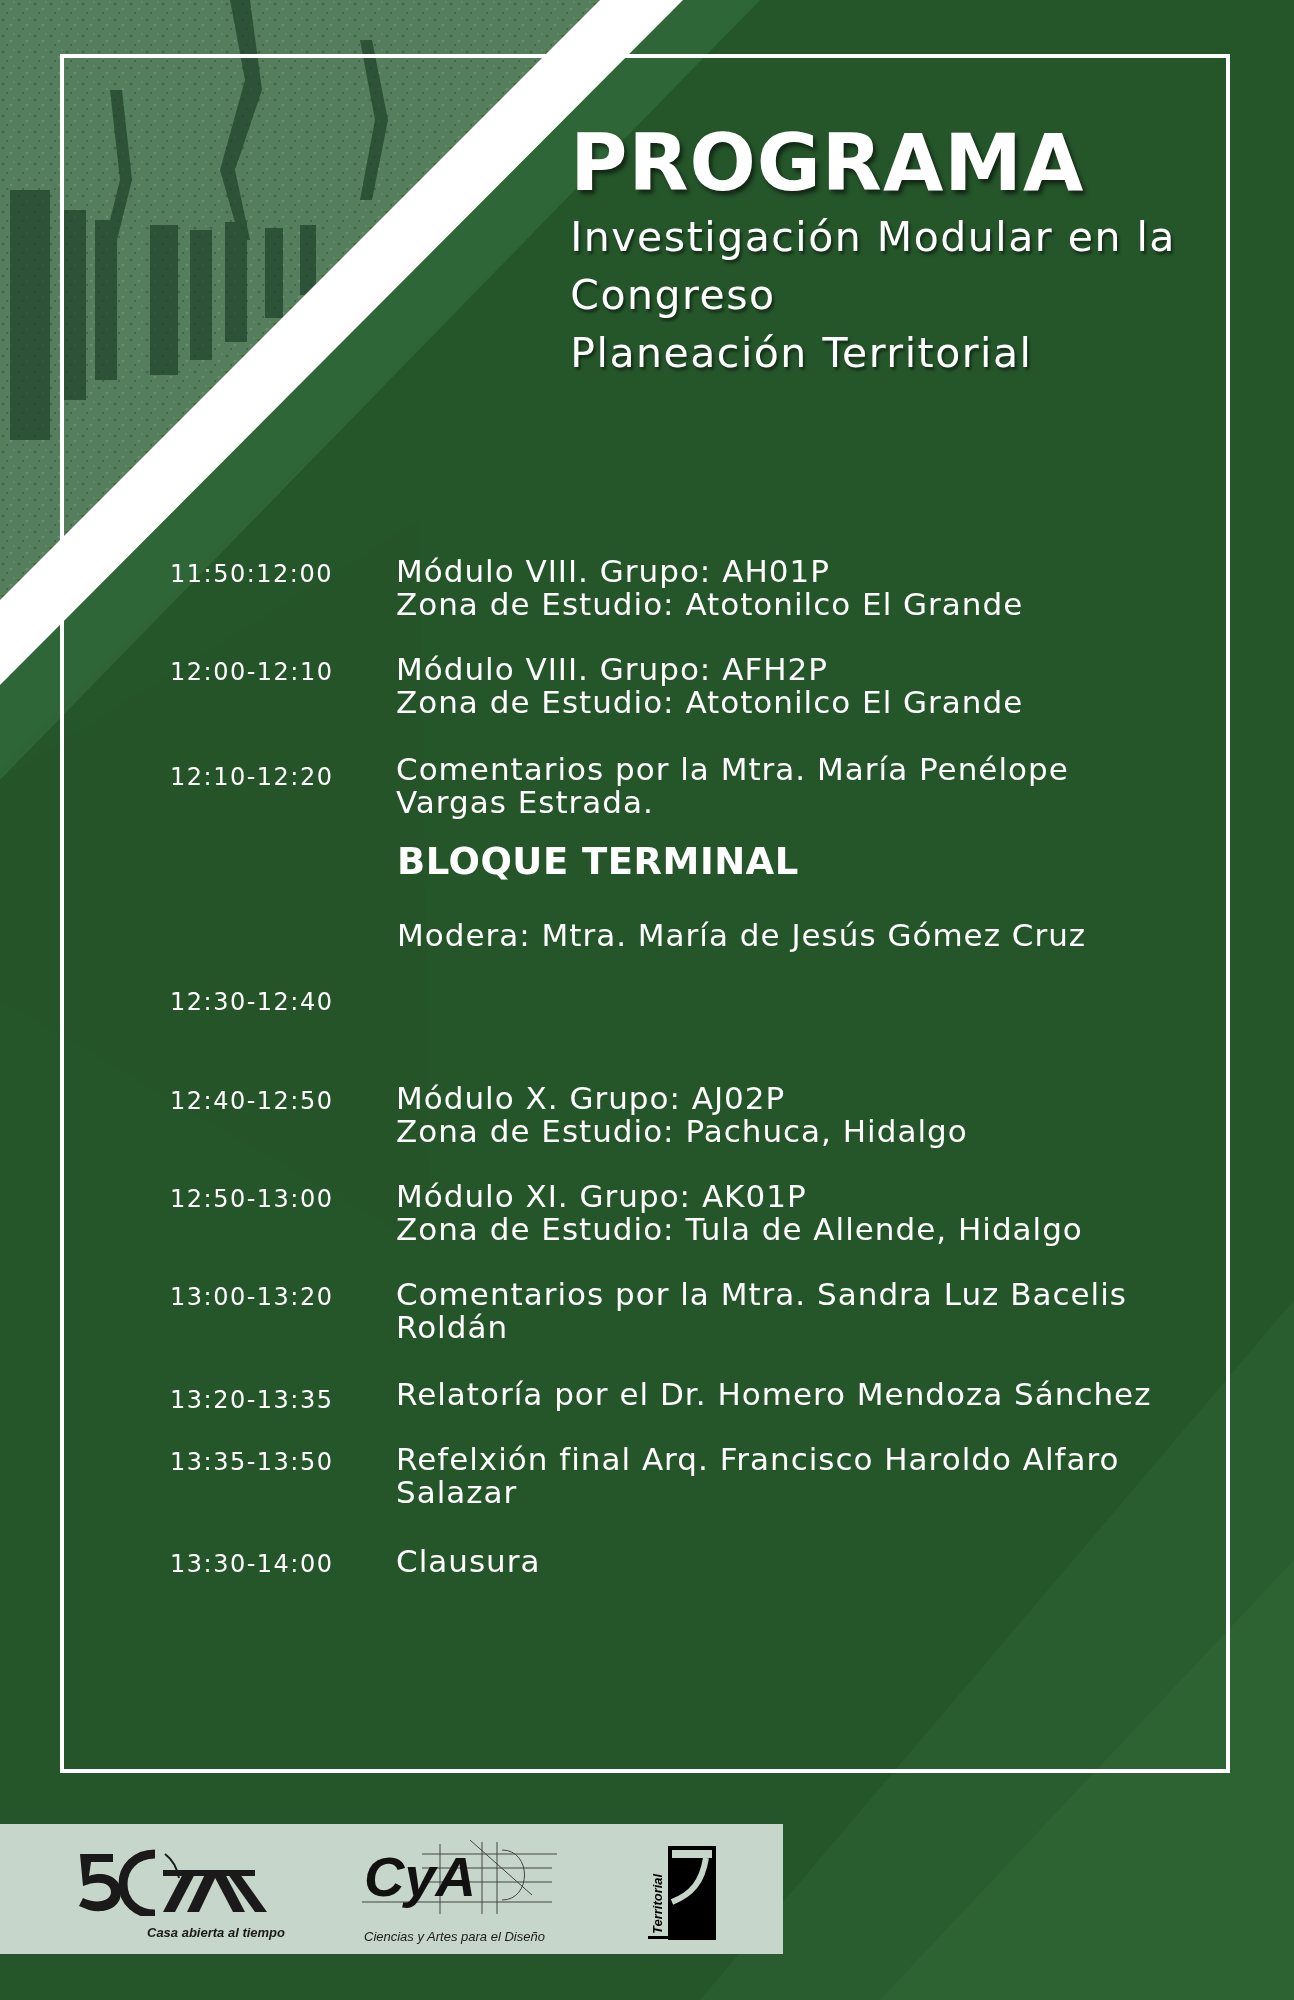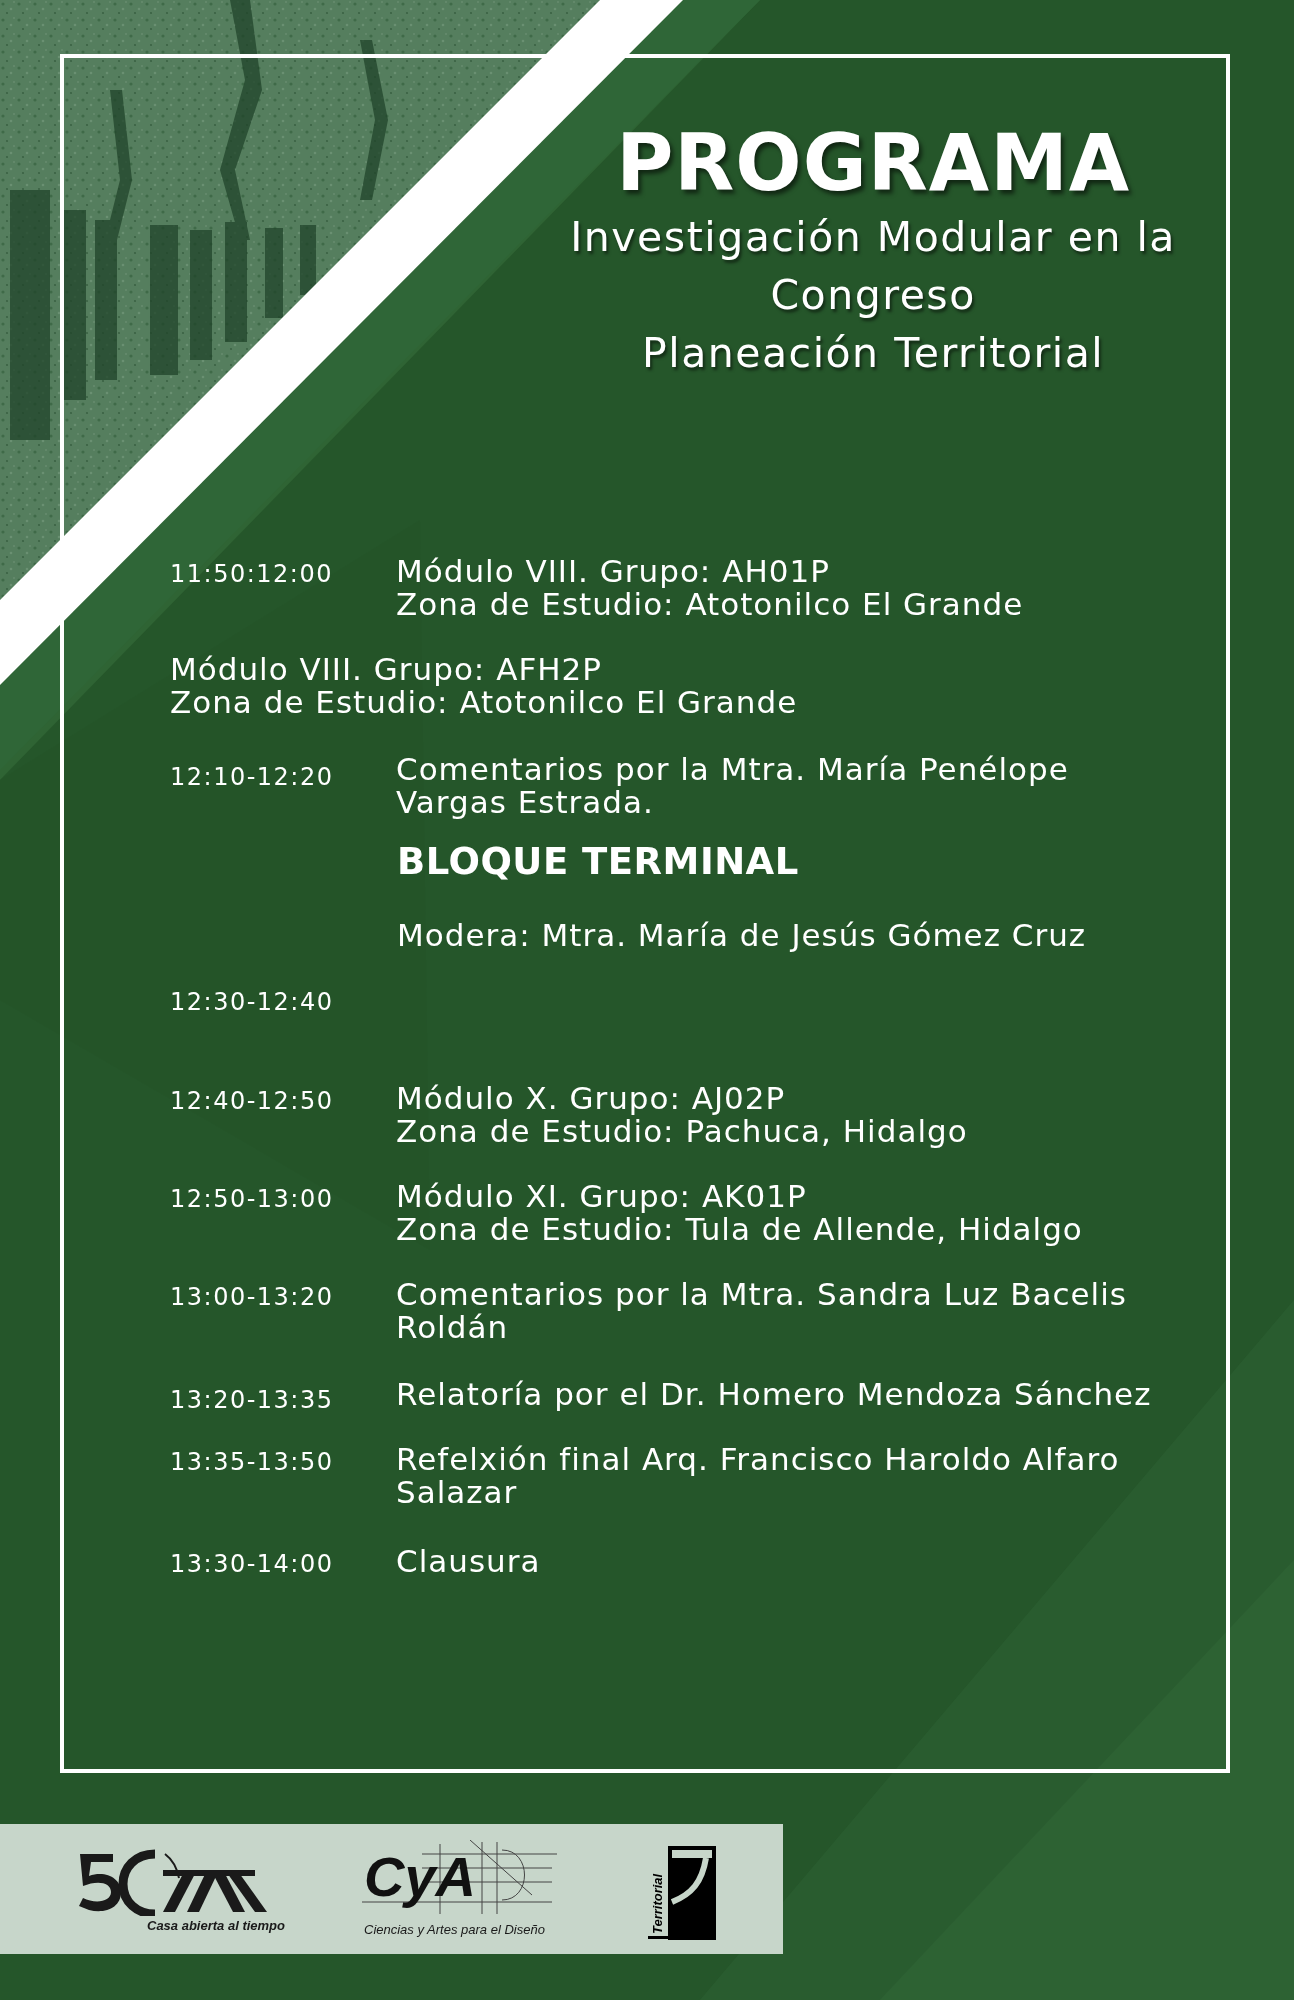--- a/index.html
+++ b/index.html
@@ -1,30 +1,30 @@
 <!DOCTYPE html>
 <html><head>
 <meta charset="utf-8">
 <style>
   html, body { margin:0; padding:0; }
   body { width:1294px; height:2000px; position:relative; overflow:hidden; background:#2f6434; font-family:"DejaVu Sans", sans-serif; color:#fff; }
   .bg-layer { position:absolute; left:0; top:0; width:1294px; height:2000px; }
   .frame { position:absolute; left:60px; top:54px; width:1170px; height:1719px; border:4px solid #ffffff; box-sizing:border-box; }
-  .title-block { position:absolute; right:118px; top:118px; text-align:center; }
+  .title-block { position:absolute; right:118px; top:118px; text-align:left; }
   .title { font-family:"DejaVu Sans", sans-serif; font-weight:bold; font-size:78px; letter-spacing:1px; line-height:90px; text-shadow:3px 4px 4px rgba(0,0,0,0.55); margin:0; }
   .subtitle { font-family:"DejaVu Sans", sans-serif; font-size:41px; line-height:58px; letter-spacing:1.5px; text-shadow:2px 3px 3px rgba(0,0,0,0.5); }
   .schedule { position:absolute; left:170px; top:550px; width:1060px; }
   .row { position:absolute; left:0; display:flex; }
   .time { width:226px; font-size:24px; letter-spacing:1.5px; line-height:33px; padding-top:3px; white-space:nowrap; }
   .desc { font-size:31px; line-height:33px; letter-spacing:1px; white-space:pre-line; }
   .block-head { position:absolute; left:227px; font-weight:bold; font-size:37px; letter-spacing:0.5px; }
   .moderator { position:absolute; left:227px; font-size:31px; letter-spacing:1px; }
   .logo-band { position:absolute; left:0; top:1824px; width:783px; height:130px; background:#c7d6ca; }
   .logo { position:absolute; color:#1a1a1a;font-style:italic; }
-  .logo-caption { font-family:"Liberation Sans", sans-serif; font-size:13px; font-weight:bold; color:#1a1a1a; white-space:nowrap; }
+  .logo-caption { font-family:"Liberation Sans", sans-serif; font-size:13px; font-weight:bold; color:#1a1a1a; white-space:nowrap;margin-top:7px; }
 </style>
 </head>
 <body>
 
 <svg class="bg-layer" viewBox="0 0 1294 2000" xmlns="http://www.w3.org/2000/svg">
   <defs>
     <pattern id="photoNoise" width="16" height="16" patternUnits="userSpaceOnUse">
       <rect width="16" height="16" fill="#557e5e"></rect>
       <circle cx="3" cy="4" r="1.6" fill="#3f6a48"></circle>
       <circle cx="11" cy="9" r="1.3" fill="#6a9072"></circle>
@@ -68,20 +68,21 @@
   <div class="subtitle">Planeación Territorial</div>
 </div>
 
 <div class="schedule">
   <div class="row" style="top:5px">
     <div class="time">11:50:12:00</div>
     <div class="desc">Módulo VIII. Grupo: AH01P
 Zona de Estudio: Atotonilco El Grande</div>
   </div>
   <div class="row" style="top:103px">
+    <div class="time">12:00-12:10</div>
     <div class="desc">Módulo VIII. Grupo: AFH2P
 Zona de Estudio: Atotonilco El Grande</div>
   </div>
   <div class="row" style="top:203px">
     <div class="time" style="padding-top:8px">12:10-12:20</div>
     <div class="desc">Comentarios por la Mtra. María Penélope
 Vargas Estrada.</div>
   </div>
 
   <div class="block-head" style="top:290px">BLOQUE TERMINAL</div>

